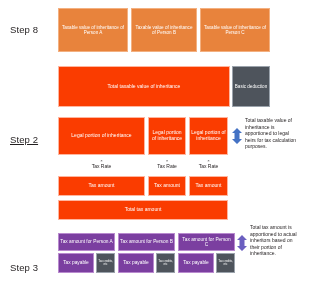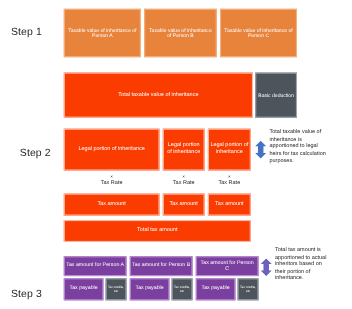--- a/index.html
+++ b/index.html
@@ -41,30 +41,30 @@
     font-size:5.0px;color:#231f20;line-height:1.30;
     text-align:left;
   }
   .arrow{display:block;}
 </style>
 </head>
 <body>
 
 <div class="stage">
 
-  <div class="abs step-label" style="left:10px;top:22px;width:46px;height:14px;">Step 1</div>
+  <div class="abs step-label" style="left:10px;top:22px;width:46px;height:14px;">Step 8</div>
 
   <div class="abs box orange" style="left:58px;top:8px;width:70px;height:44px;">Taxable value of inheritance of Person A</div>
   <div class="abs box orange" style="left:131px;top:8px;width:66px;height:44px;">Taxable value of inheritance of Person B</div>
   <div class="abs box orange" style="left:200px;top:8px;width:70px;height:44px;">Taxable value of inheritance of Person C</div>
 
   <div class="abs box red" style="left:58px;top:66px;width:172px;height:41px;">Total taxable value of inheritance</div>
   <div class="abs box gray" style="left:232px;top:66px;width:38px;height:41px;">Basic deduction</div>
 
-  <div class="abs step-label" style="left:18px;top:132px;width:46px;height:14px;">Step 2</div>
+  <div class="abs step-label" style="left:10px;top:132px;width:46px;height:14px;text-decoration:underline;">Step 2</div>
 
   <div class="abs box red" style="left:58px;top:117px;width:87px;height:38px;">Legal portion of inheritance</div>
   <div class="abs box red" style="left:148px;top:117px;width:38px;height:38px;">Legal portion of inheritance</div>
   <div class="abs box red" style="left:189px;top:117px;width:39px;height:38px;">Legal portion of inheritance</div>
 
   <div class="abs" style="left:231px;top:128px;width:12px;height:16px;">
     <svg class="arrow" width="12" height="16" viewBox="0 0 12 16" aria-hidden="true">
       <path d="M6 0 L11 5 L8.5 5 L8.5 11 L11 11 L6 16 L1 11 L3.5 11 L3.5 5 L1 5 Z" fill="#4472C4"></path>
     </svg>
   </div>

